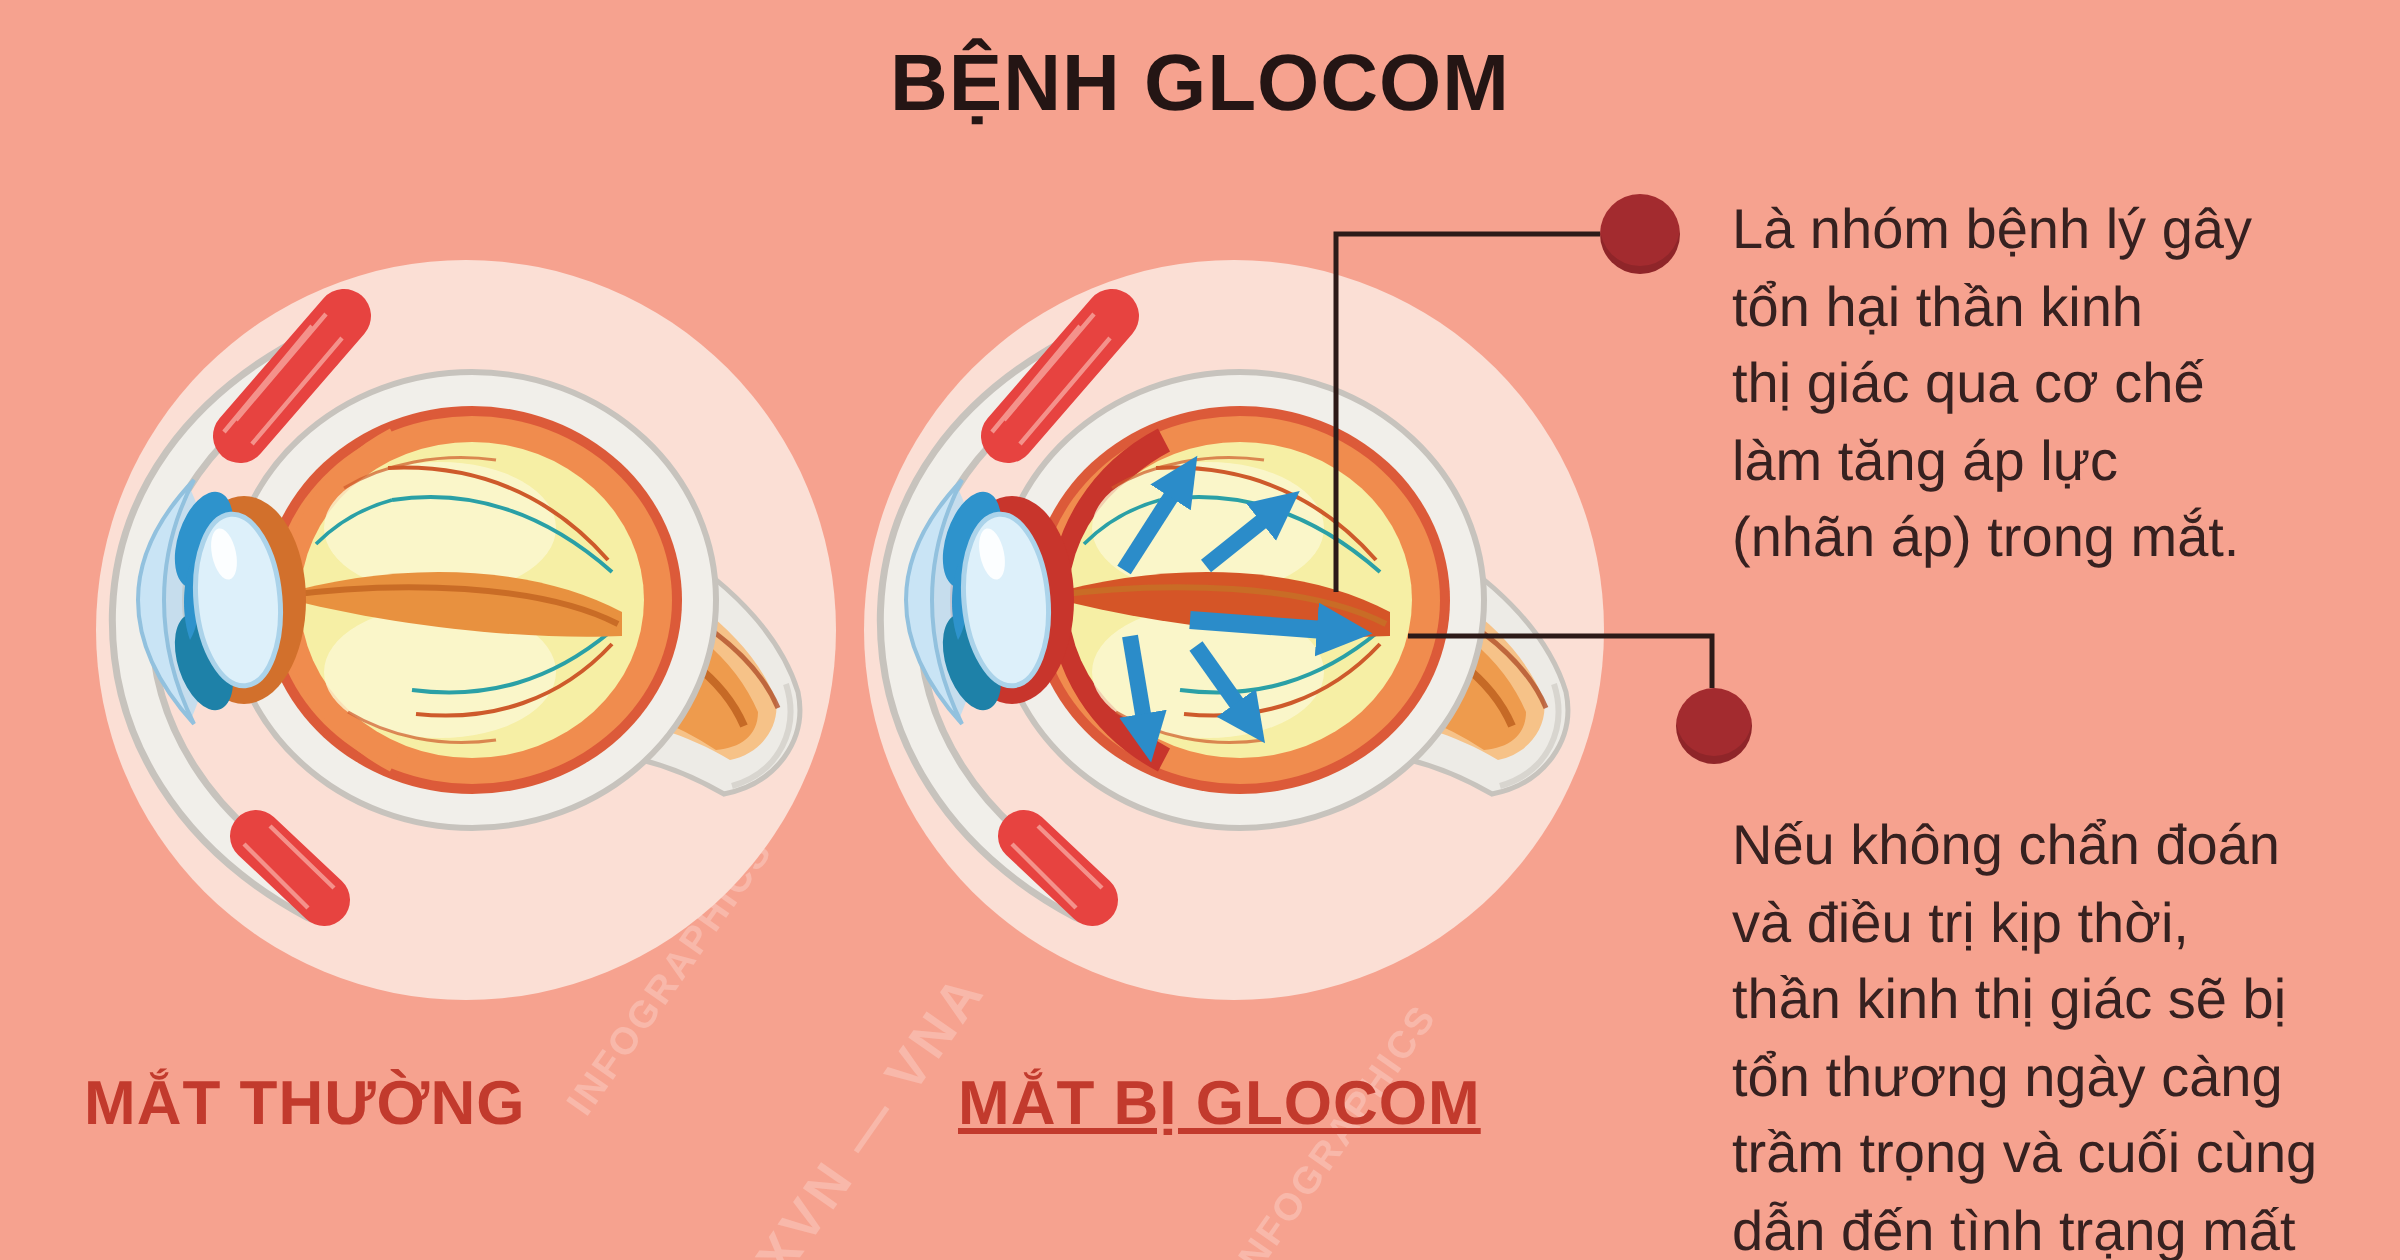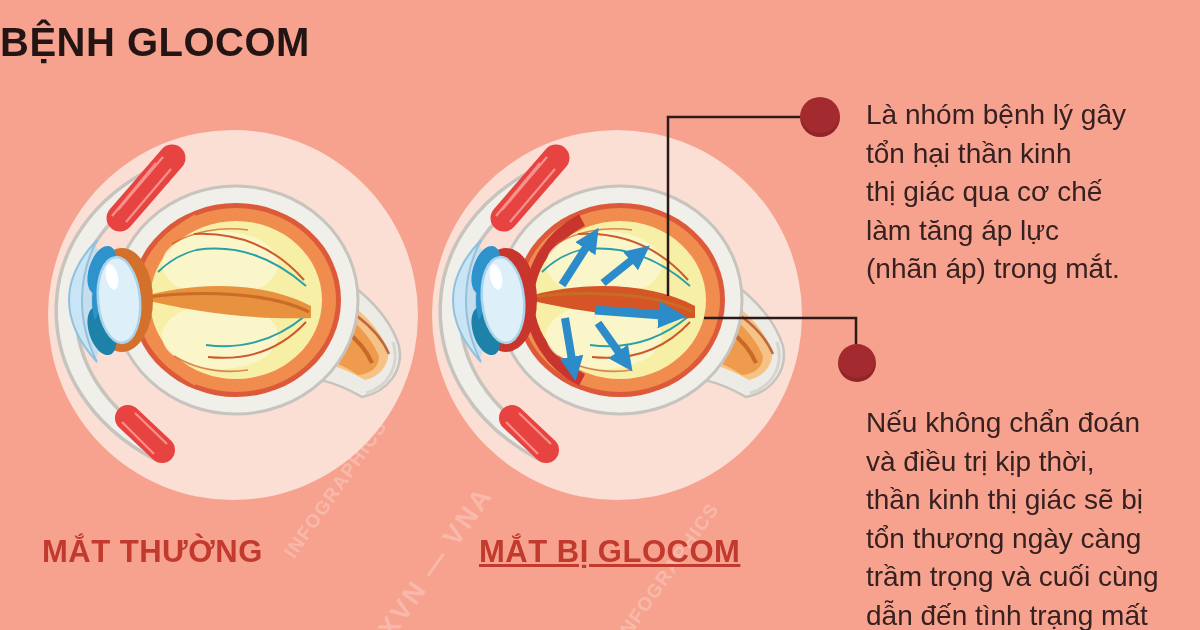--- a/index.html
+++ b/index.html
@@ -3,21 +3,21 @@
 <meta charset="utf-8">
 <style>
   html,body{margin:0;padding:0;}
   body{
     width:1200px;height:630px;overflow:hidden;position:relative;
     background:var(--c-background,#F6A28F);
     font-family:"Liberation Sans","DejaVu Sans",sans-serif;
   }
   .abs{position:absolute;}
   #title{
-    left:0;top:20px;width:1200px;
+    left:0;top:20px;width:1200px;text-align:center;
     font-size:40px;font-weight:bold;letter-spacing:.5px;
     color:var(--c-title_text,#241514);
   }
   .panel{width:370px;height:370px;}
   #panel-left{left:48px;top:130px;}
   #panel-right{left:432px;top:130px;}
   .eye-label{
     width:320px;top:534px;
     font-size:31px;font-weight:bold;letter-spacing:.5px;
     color:var(--c-label_text,#C23A2D);

